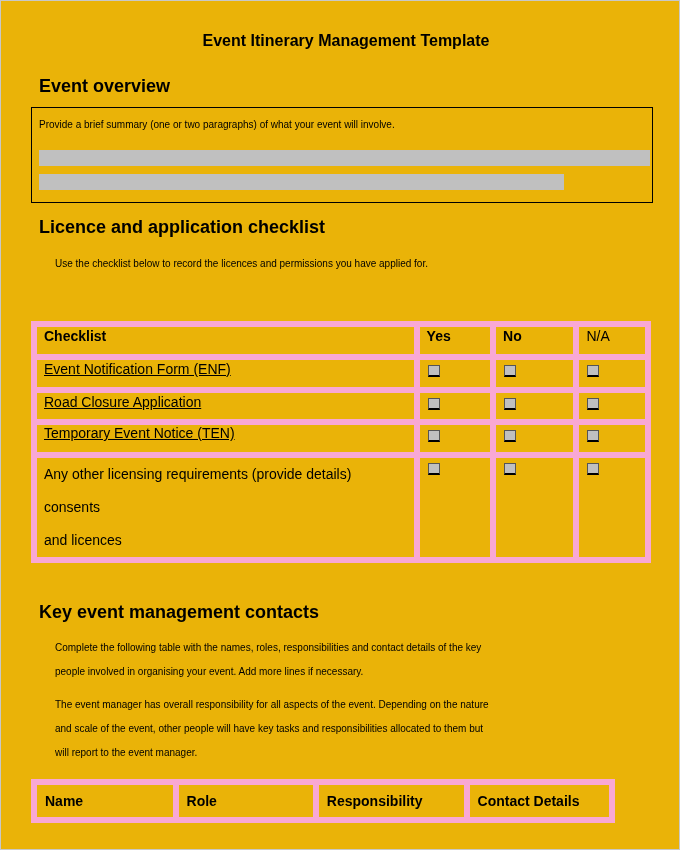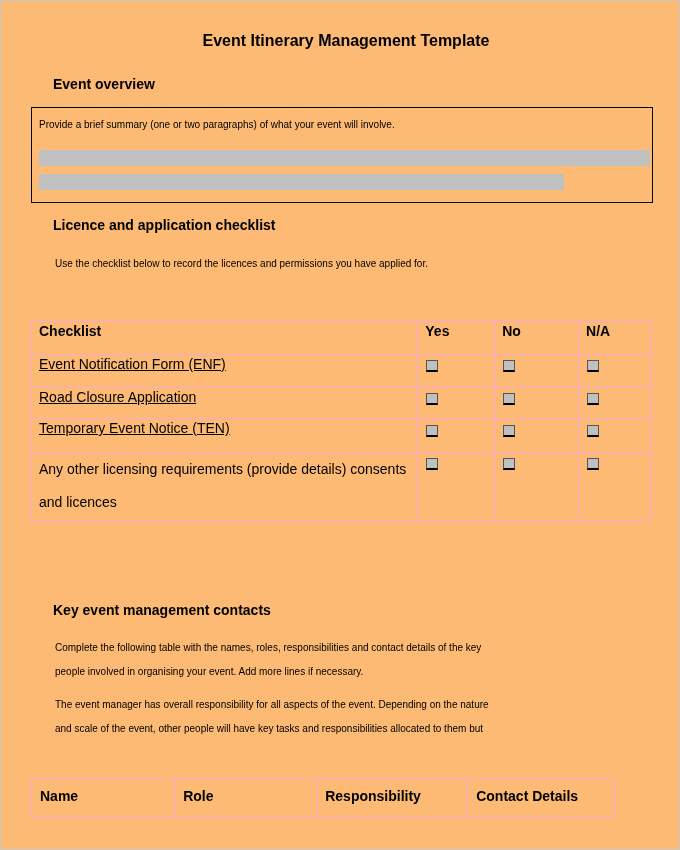--- a/index.html
+++ b/index.html
@@ -1,27 +1,27 @@
 <!DOCTYPE html>
 <html><head>
 <meta charset="utf-8">
 <style>
   html, body { margin: 0; padding: 0; background: #ffffff; }
   body { width: 680px; height: 850px; position: relative; overflow: hidden;
          font-family: "Liberation Sans", sans-serif; color: #000; }
   .page { position: absolute; left: 0; top: 0; width: 678px; height: 848px;
-          border: 1px solid #c8c8c8; background: #fdba74; }
+          border: 1px solid #c8c8c8; background: #eab308; }
   .abs { position: absolute; }
   .title { left: 0; width: 690px; top: 31px; text-align: center; font-weight: bold; font-size: 16px; }
-  .h { font-weight: bold; font-size: 14px; left: 52px; }
+  .h { font-weight: bold; font-size: 18px; left: 38px; }
   .p { font-size: 10px; left: 54px; }
   .overview-box { left: 30px; top: 106px; width: 622px; height: 96px; border: 1px solid #000; box-sizing: border-box; }
   .gray-bar { position: absolute; background: #c0c0c0; height: 16px; }
   table { border-collapse: collapse; position: absolute; }
-  td { border: 1px solid #f9a8d4; vertical-align: top; font-size: 14px; padding: 0; }
+  td { border: 6px solid #f9a8d4; vertical-align: top; font-size: 14px; padding: 0; }
   .chk { left: 30px; top: 320px; width: 620px; }
   .chk td.lbl { padding: 6px 8px 0 7px; }
   .chk td.c { padding: 4px 0 0 8px; }
   .u { text-decoration: underline; }
   .cb { display: inline-block; width: 12px; height: 12px; background: #c0c0c0;
         border: 1px solid #555; border-bottom: 2px solid #000; box-sizing: border-box; }
   .tall-lbl { line-height: 33px; padding: 0 8px 0 7px !important; }
   .contacts { left: 30px; top: 778px; width: 584px; }
   .contacts td { font-weight: bold; height: 38px; padding: 8px 8px 0 8px; box-sizing: border-box; }
 </style>
@@ -48,21 +48,21 @@
         <col style="width:387px">
         <col style="width:77px">
         <col style="width:84px">
         <col style="width:72px">
       </colgroup>
     <tbody>
         <tr style="height:33px;">
       <td class="lbl" style="font-weight:bold; padding-top:1px;">Checklist</td>
       <td class="lbl" style="font-weight:bold; padding-top:1px;">Yes</td>
       <td class="lbl" style="font-weight:bold; padding-top:1px;">No</td>
-      <td class="lbl" style="font-weight:bold; padding-top:1px;">N/A</td>
+      <td class="lbl" style="font-weight:normal; padding-top:1px;">N/A</td>
     </tr>
     <tr style="height:33px;">
       <td class="lbl" style="padding-top:1px;"><span class="u">Event Notification Form (ENF)</span></td>
       <td class="c"><span class="cb"></span></td>
       <td class="c"><span class="cb"></span></td>
       <td class="c"><span class="cb"></span></td>
     </tr>
     <tr style="height:32px;margin-left:27px;">
       <td class="lbl" style="padding-top:1px;"><span class="u">Road Closure Application</span></td>
       <td class="c"><span class="cb"></span></td>
@@ -85,20 +85,21 @@
       <td class="c"><span class="cb"></span></td>
     </tr>
   </tbody>
     </table>
 
   <div class="abs h" style="top:601px;">Key event management contacts</div>
   <div class="abs p" style="top:665px;">people involved in organising your event. Add more lines if necessary.</div>
   <div class="abs p" style="top:641px;">Complete the following table with the names, roles, responsibilities and contact details of the key</div>
   <div class="abs p" style="top:698px;">The event manager has overall responsibility for all aspects of the event. Depending on the nature</div>
   <div class="abs p" style="top:722px;">and scale of the event, other people will have key tasks and responsibilities allocated to them but</div>
+  <div class="abs p" style="top:746px;">will report to the event manager.</div>
 
   <table class="abs contacts">
     <colgroup>
         <col style="width:157px">
         <col style="width:157px">
         <col style="width:157px">
         <col style="width:159px">
       </colgroup>
     <tbody>
         <tr>

